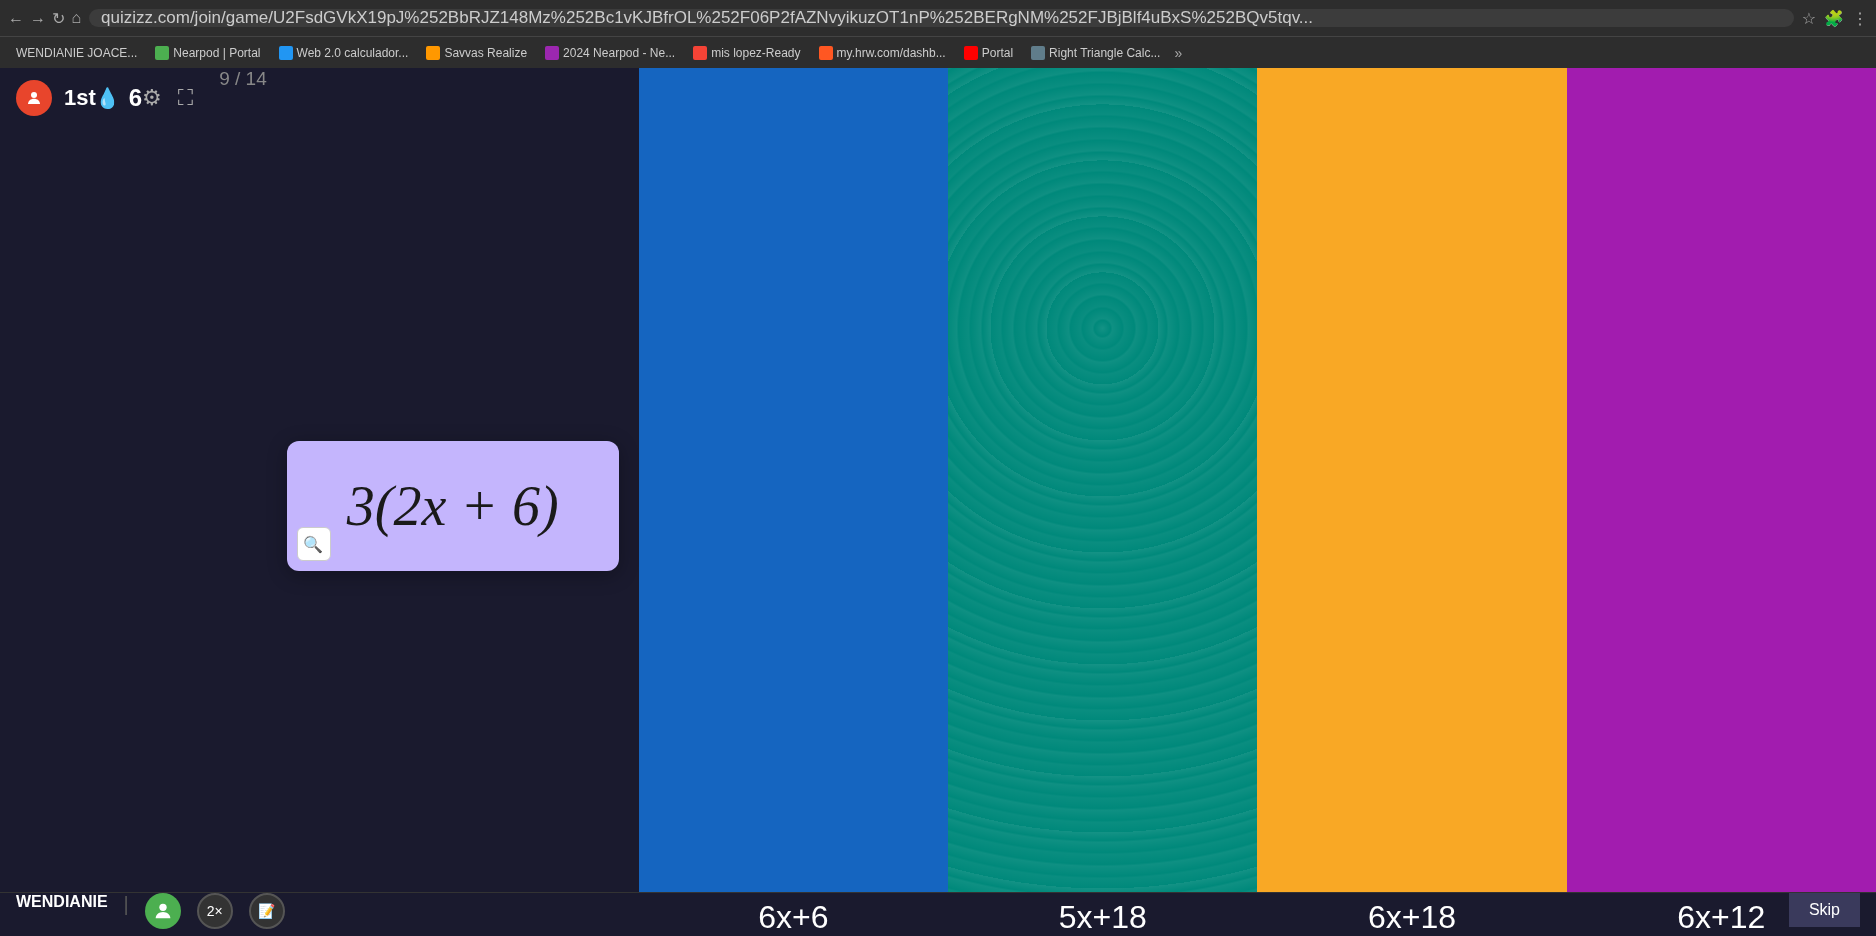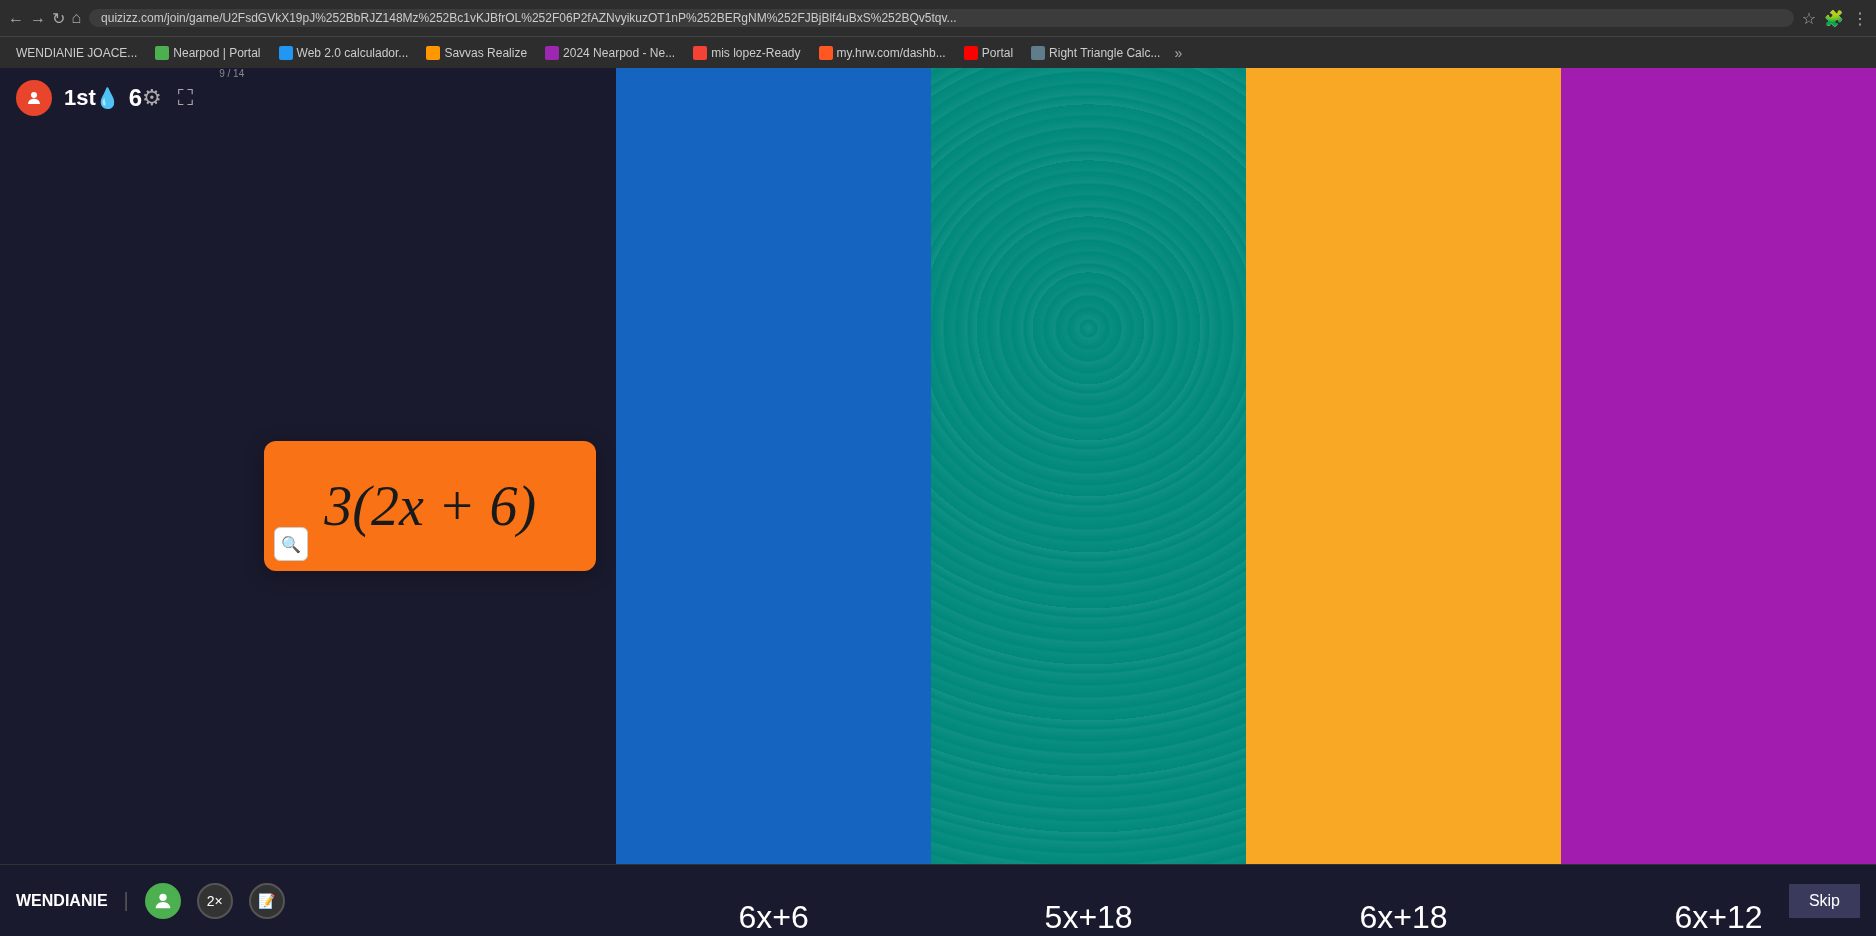--- a/index.html
+++ b/index.html
@@ -34,21 +34,21 @@
     }
     .address-bar {
       flex: 1;
       background: #3c3c3c;
       border-radius: 16px;
       height: 18px;
       display: flex;
       align-items: center;
       padding: 0 12px;
       color: #ccc;
-      font-size: 12px;
+      font-size: 17px;
       overflow: hidden;
       white-space: nowrap;
     }
     .browser-actions {
       display: flex;
       gap: 8px;
       align-items: center;
       color: #aaa;
       font-size: 16px;
     }
@@ -152,36 +152,36 @@
       gap: 16px;
       align-items: center;
       color: #aaa;
       font-size: 20px;
     }
 
     
     .progress-section {
       text-align: center;
       color: #888;
-      font-size: 10px;
+      font-size: 19px;
       margin-bottom: 12px;
       padding-left: 10px;
     }
 
     
     .question-area {
       display: flex;
       justify-content: center;
       align-items: center;
       flex-direction: column;
       padding: 0 20px;
       margin-bottom: 20px;
     }
     .question-card {
-      background: #f97316;
+      background: #c4b5fd;
       border-radius: 12px;
       padding: 30px 60px;
       max-width: 560px;
       width: 100%;
       display: flex;
       align-items: center;
       justify-content: center;
       position: relative;
       box-shadow: 0 4px 20px rgba(0,0,0,0.3);
       min-height: 130px;
@@ -247,23 +247,23 @@
       pointer-events: none;
     }
     .answer-text {
       position: relative;
       z-index: 1;
     }
 
     
     .bottom-bar {
       background: #1a1a2e;
-      height: 72px;
-      display: flex;
-      align-items: center;
+      height: 44px;
+      display: flex;
+      align-items: flex-start;
       padding: 0 16px;
       gap: 16px;
       border-top: 1px solid #333;
       position: absolute;
       bottom: 0;
       width: 100%;
     }
     .player-name {
       color: white;
       font-size: 16px;

